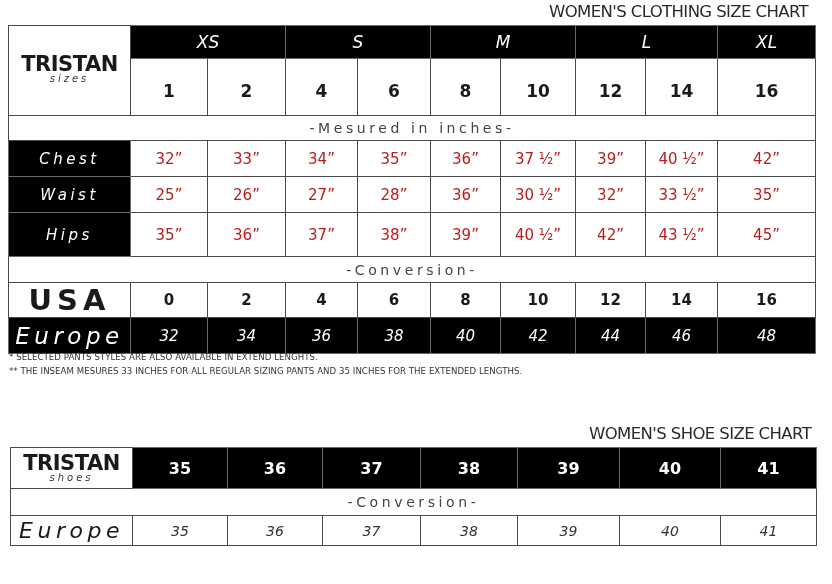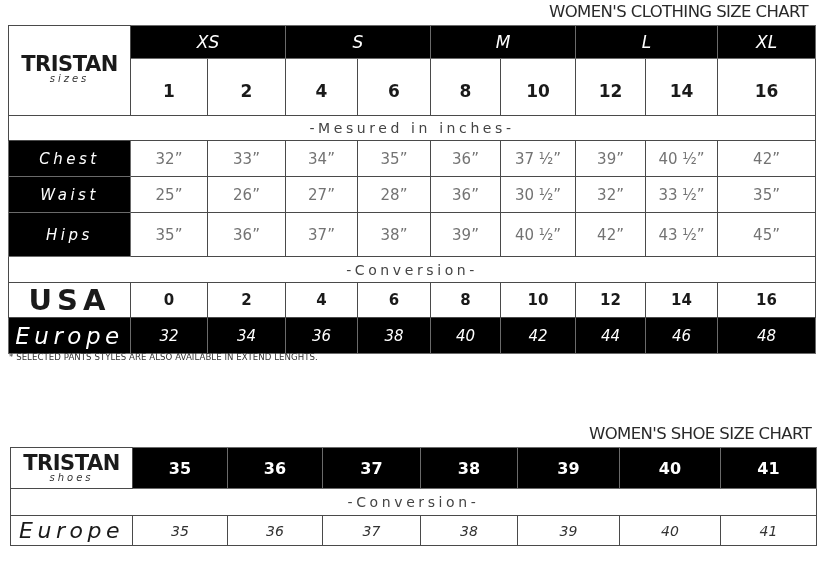--- a/index.html
+++ b/index.html
@@ -8,21 +8,21 @@
 
   .chart-title {
     position: absolute; font-family: "DejaVu Sans", sans-serif; font-size: 16.5px;
     color: #2a2a2a; letter-spacing: -0.6px; font-weight: normal; white-space: nowrap;
   }
   table { position: absolute; border-collapse: collapse; table-layout: fixed; }
   td { border: 1.3px solid #4a4a4a; text-align: center; vertical-align: middle; padding: 0; overflow: hidden; white-space: nowrap; }
   .blk { background: #000; color: #fff; border-color: #6a6a6a; }
   .sizegrp { font-style: italic; font-size: 17px; font-family: "DejaVu Sans", sans-serif; font-weight: normal; }
   .sizenum { font-weight: bold; font-size: 17px; font-family: "DejaVu Sans", sans-serif; padding-top: 8px; }
-  .meas { font-family: "DejaVu Sans", sans-serif; font-size: 15px; color: #737373; font-weight: normal; }
+  .meas { font-family: "DejaVu Sans", sans-serif; font-size: 15px; color: #b91c1c; font-weight: normal; }
   .rowlabel { font-style: italic; font-size: 15px; letter-spacing: 3.5px; font-family: "DejaVu Sans", sans-serif; }
   .section { font-family: "DejaVu Sans", sans-serif; font-size: 14px; letter-spacing: 3.6px; color: #444; }
   .usa { font-family: "DejaVu Sans", sans-serif; font-weight: bold; font-size: 29px; letter-spacing: 5px; color: #1a1a1a; margin-top: 12px; }
   .europe-lbl { font-family: "DejaVu Sans", sans-serif; font-style: italic; font-size: 23px; letter-spacing: 4.5px; }
   .usanum { font-family: "DejaVu Sans", sans-serif; font-weight: bold; font-size: 15px; }
   .eunum { font-family: "DejaVu Sans", sans-serif; font-style: italic; font-size: 15px; }
 
   .brand { line-height: 1; }
   .brand-name { display: block; font-family: "DejaVu Sans", sans-serif; font-weight: bold; font-size: 21px; letter-spacing: -0.5px; color: #1a1a1a; }
   .brand-sub { display: block; font-family: "DejaVu Sans", sans-serif; font-style: italic; font-size: 10px; letter-spacing: 3px; color: #333; margin-top: -1px; }
@@ -140,20 +140,21 @@
     <td class="blk eunum">42</td>
     <td class="blk eunum">44</td>
     <td class="blk eunum">46</td>
     <td class="blk eunum">48</td>
   </tr>
 </tbody>
   </table>
 
 <div class="notes">
   <div>* SELECTED PANTS STYLES ARE ALSO AVAILABLE IN EXTEND LENGHTS.</div>
+  <div>** THE INSEAM MESURES 33 INCHES FOR ALL REGULAR SIZING PANTS AND 35 INCHES FOR THE EXTENDED LENGTHS.</div>
 </div>
 
 <div class="chart-title" style="left:589px; top:424px;">WOMEN'S SHOE SIZE CHART</div>
 
 <table style="left:10px; top:447px; width:806px;">
   <colgroup>
     <col style="width:122px">
       <col style="width:95px">
       <col style="width:95px">
       <col style="width:98px">

